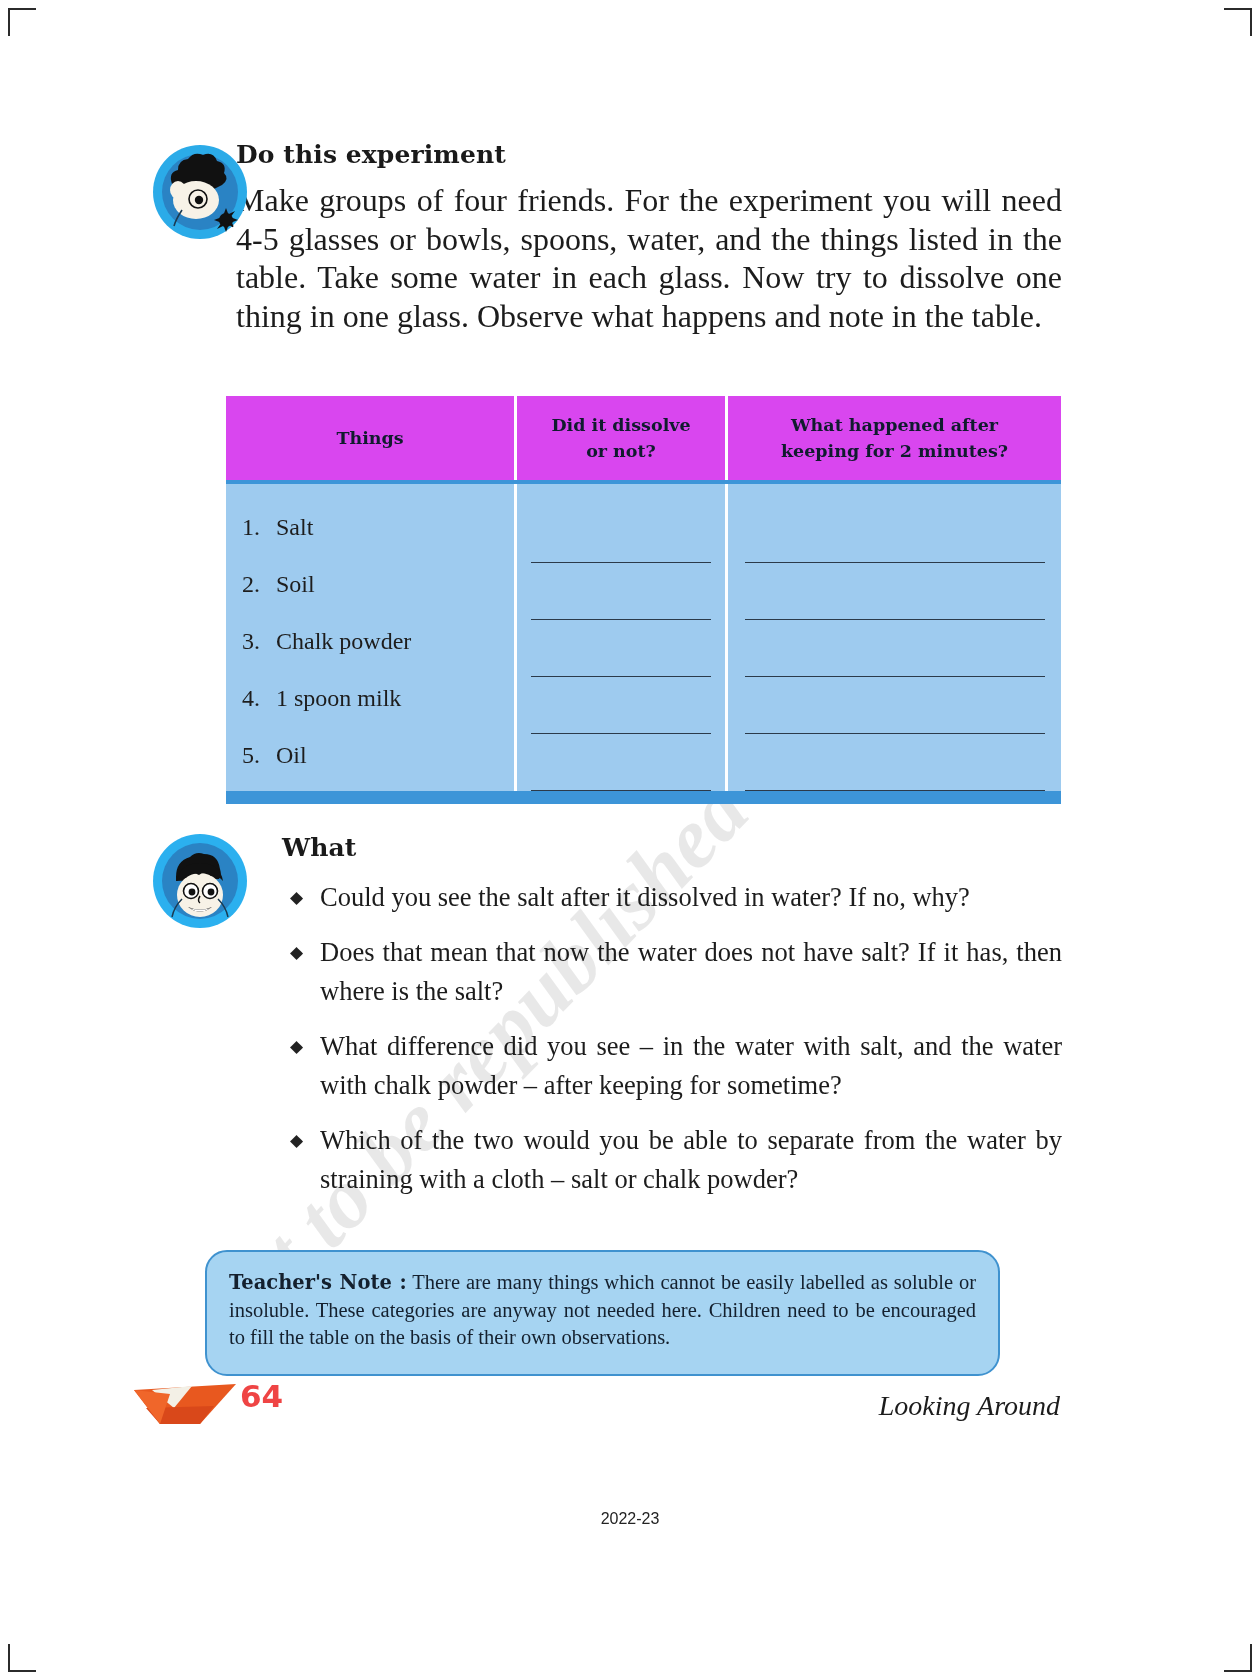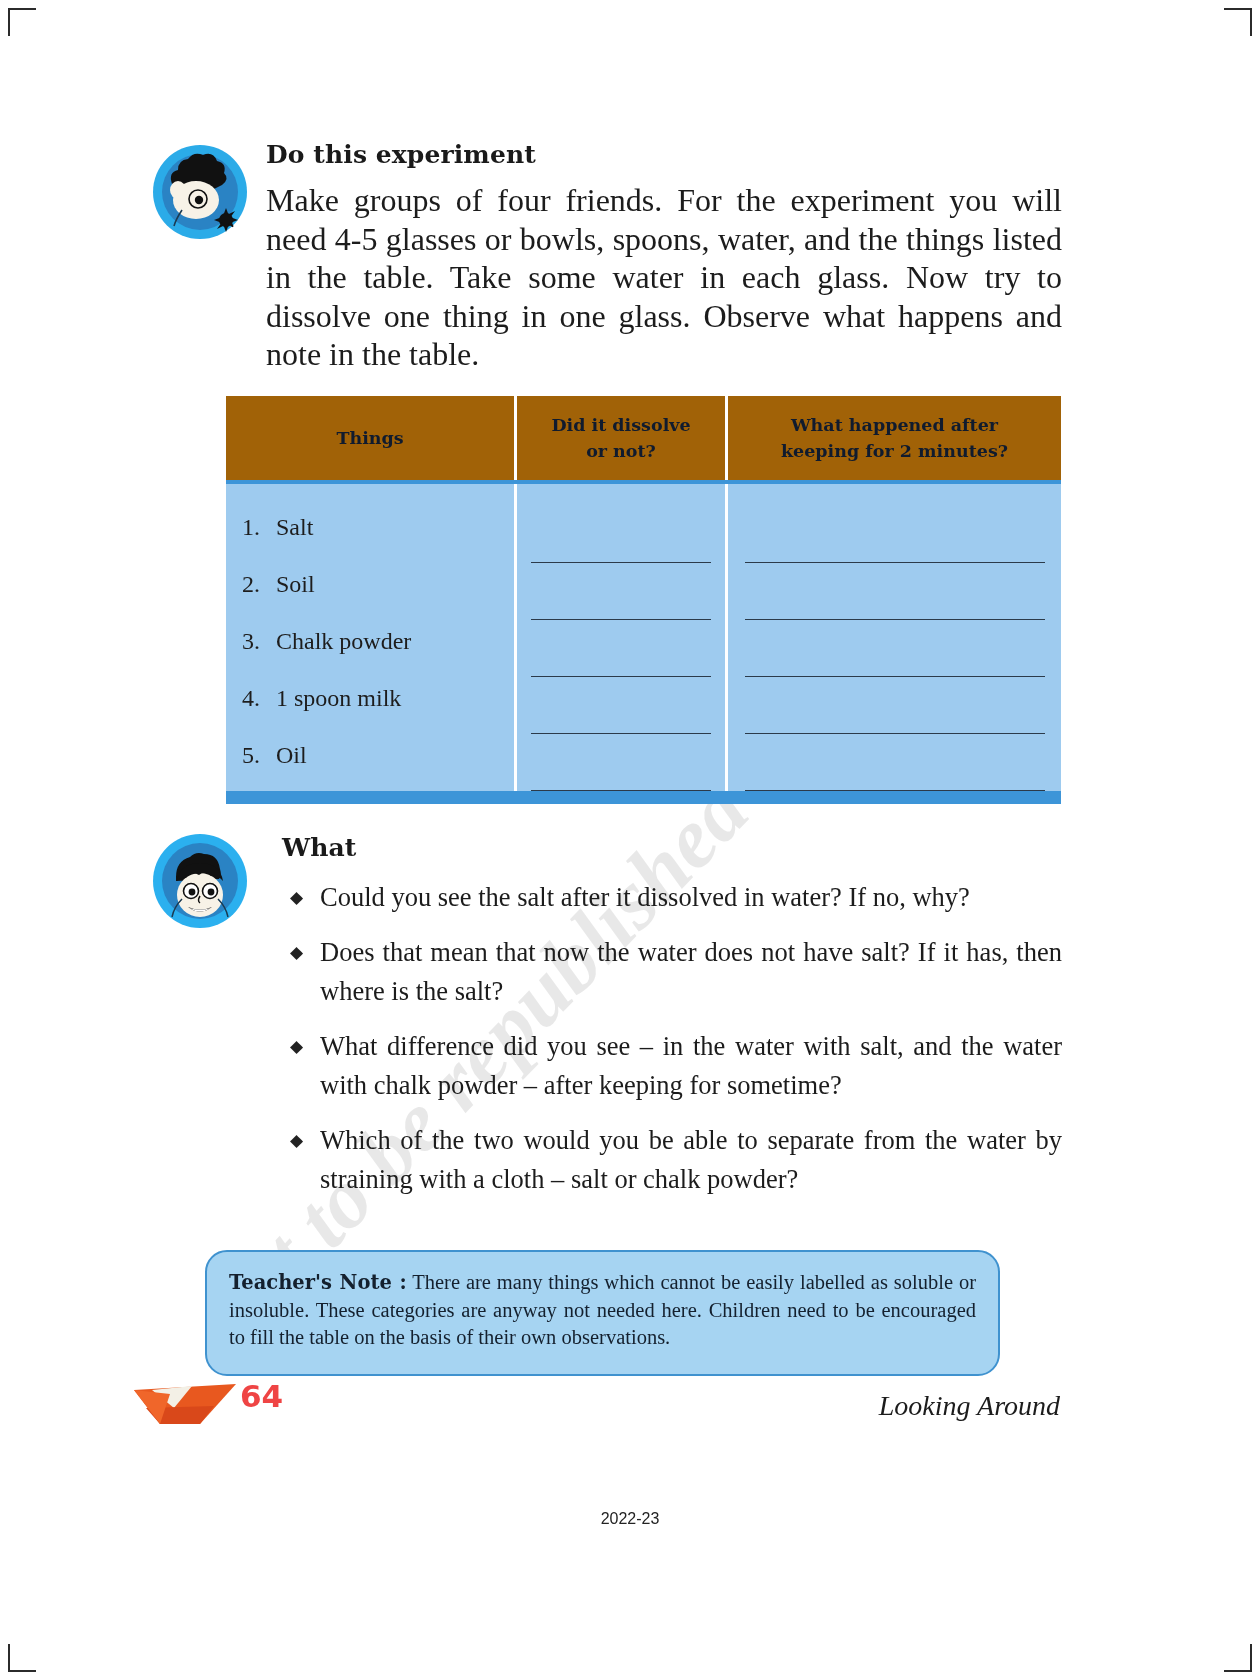--- a/index.html
+++ b/index.html
@@ -99,21 +99,21 @@
   .tbl {
     position: absolute;
     left: 226px;
     top: 396px;
     width: 835px;
     background: #3d95d8;
     padding-bottom: 13px;
   }
   .tbl-head {
     display: flex;
-    background: #a16207;
+    background: #d946ef;
   }
   .th {
     font-family: "DejaVu Serif", serif;
     font-weight: 700;
     font-size: 17.5px;
     line-height: 26px;
     color: #101b2e;
     text-align: center;
     padding: 16px 6px 16px 6px;
     box-sizing: border-box;
@@ -283,21 +283,21 @@
             <path d="M86 76 l-8 3 l0 -6 z"></path>
             <path d="M74 88 l-3 -8 l6 0 z"></path>
             <path d="M62 76 l8 -3 l0 6 z"></path>
             <path d="M83 67 l-5 7 l-3 -3 z"></path>
             <path d="M83 85 l-7 -5 l3 -3 z"></path>
             <path d="M65 85 l5 -7 l3 3 z"></path>
           </g>
         </svg>
       </div>
 
-      <div style="margin-left:114px;">
+      <div style="margin-left:84px;">
         <div class="sec-head">Do this experiment</div>
         <div class="para" style="margin-top:12px;">Make groups of four friends. For the experiment you will need 4-5 glasses or bowls, spoons, water, and the things listed in the table. Take some water in each glass. Now try to dissolve one thing in one glass. Observe what happens and note in the table.</div>
       </div>
     </div>
 
     <div class="tbl">
 
       <div class="tbl-head">
         <div class="th c1">Things</div>
         <div class="th c2">

